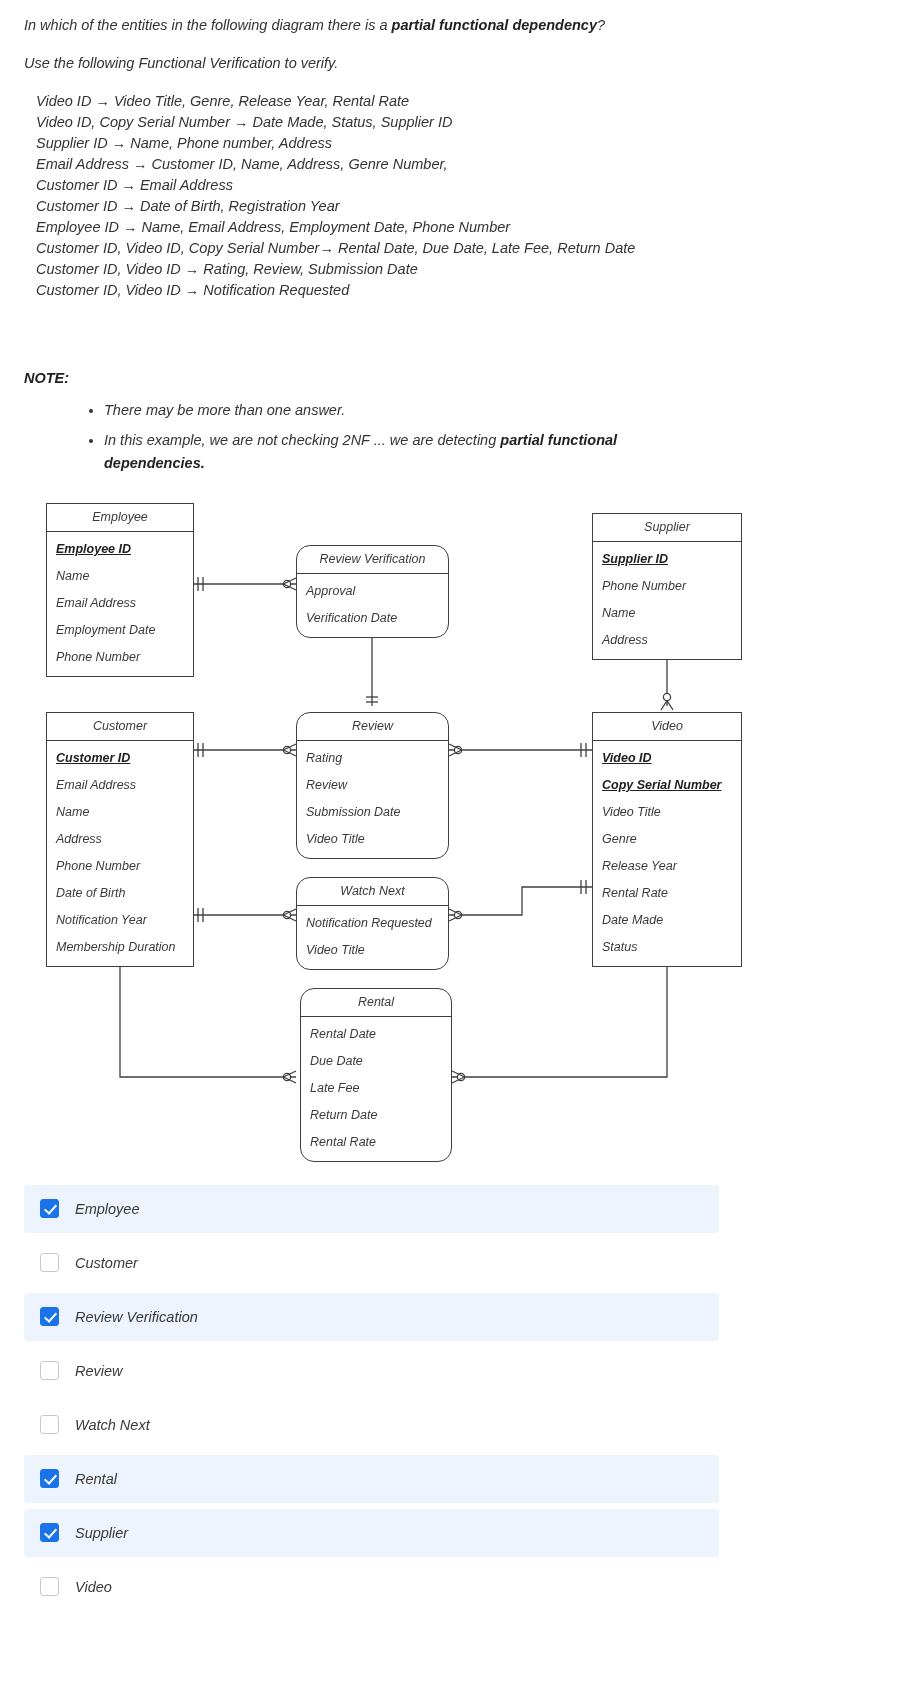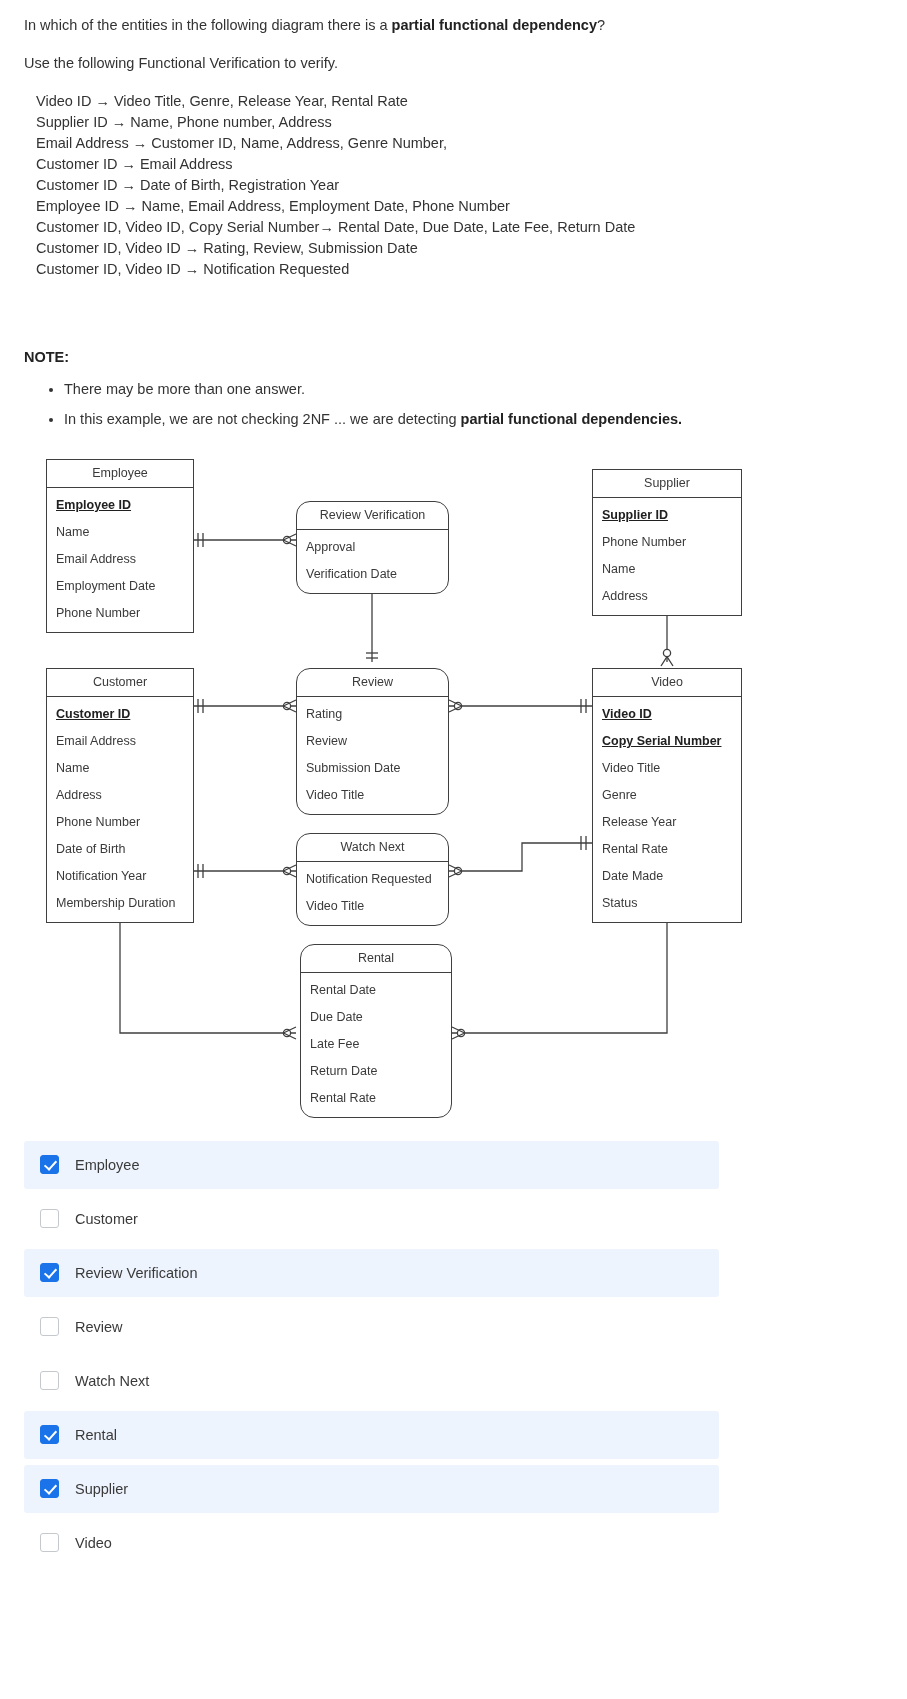--- a/index.html
+++ b/index.html
@@ -7,37 +7,37 @@
     margin: 0; padding: 0;
     background: #ffffff;
   }
   body {
     width: 907px;
     min-height: 1699px;
     font-family: "Liberation Sans", sans-serif;
     color: #2b2b2b;
     position: relative;
   }
-  .page { position: relative; width: 743px; }
+  .page { position: relative; width: 743px; font-style: italic; }
 
   
   .qtext {
     padding: 14px 24px 0 24px;
     font-size: 14.5px;
     line-height: 1.55;
     color: #333;
   }
   .qtext p { margin: 0 0 16px 0; }
   .qtext .fd-list { margin: 12px; }
   .fd-line { display: block; line-height: 21px; white-space: pre-wrap; }
   b, strong { font-weight: bold; color: #222; }
 
   .note-head { margin: 0 0 10px 0; font-weight: bold; font-size: 14.5px; color: #222; }
   ul.note-list { margin: 0 0 0 0; padding-left: 40px; }
-  ul.note-list li { line-height: 1.6; margin-bottom: 6px; font-size: 14.5px; }
+  ul.note-list li { line-height: 1.6; margin-bottom: 6px; font-size: 14.5px; margin-left: 40px; }
 
   
   .diagram-wrap {
     position: relative;
     width: 907px;
     height: 660px;
     margin-top: 22px;
   }
   .diagram-svg { position: absolute; left: 0; top: 0; }
 
@@ -105,20 +105,21 @@
 </head>
 <body>
 
 <div class="page">
 
   <div class="qtext">
     <p><span>In which of the entities in the following diagram there is a </span><b>partial functional dependency</b><span>?</span></p>
     <p>Use the following Functional Verification to verify.</p>
     <div class="fd-list">
       <span class="fd-line">Video ID → Video Title, Genre, Release Year, Rental Rate</span>
+      <span class="fd-line">Video ID, Copy Serial Number → Date Made, Status, Supplier ID</span>
       <span class="fd-line">Supplier ID → Name, Phone number, Address</span>
       <span class="fd-line">Email Address → Customer ID, Name, Address, Genre Number,</span>
       <span class="fd-line">Customer ID → Email Address</span>
       <span class="fd-line">Customer ID → Date of Birth, Registration Year</span>
       <span class="fd-line">Employee ID → Name, Email Address, Employment Date, Phone Number</span>
       <span class="fd-line">Customer ID, Video ID, Copy Serial Number→ Rental Date, Due Date, Late Fee, Return Date</span>
       <span class="fd-line">Customer ID, Video ID → Rating, Review, Submission Date</span>
       <span class="fd-line">Customer ID, Video ID → Notification Requested</span>
     </div>
   </div>

